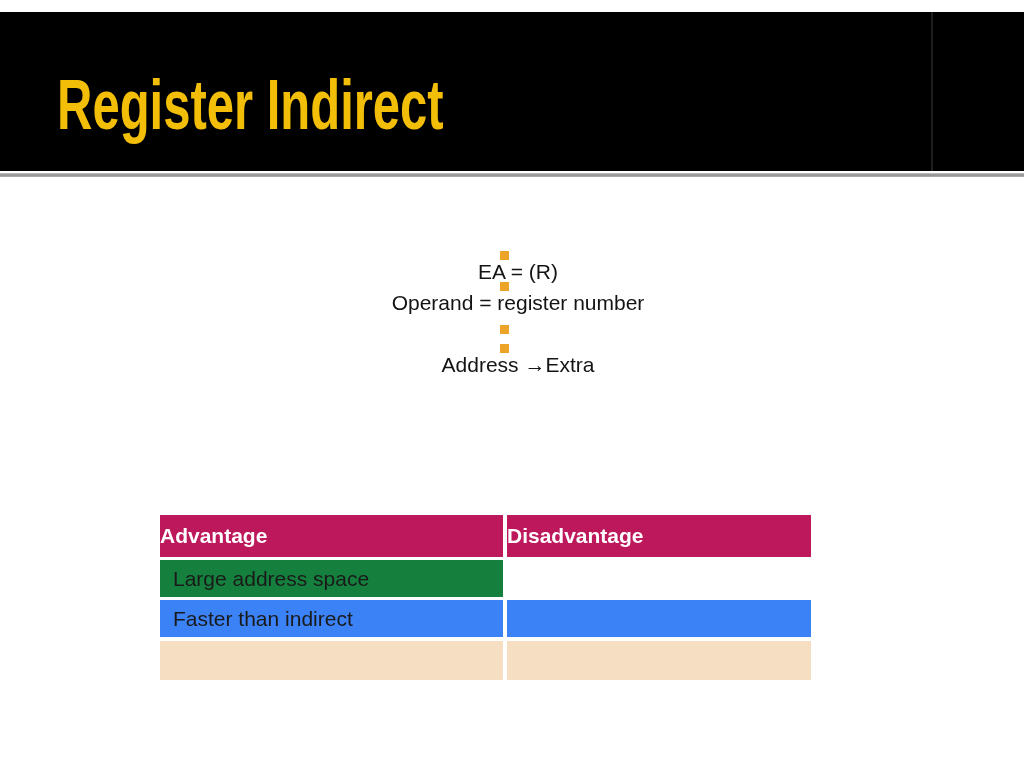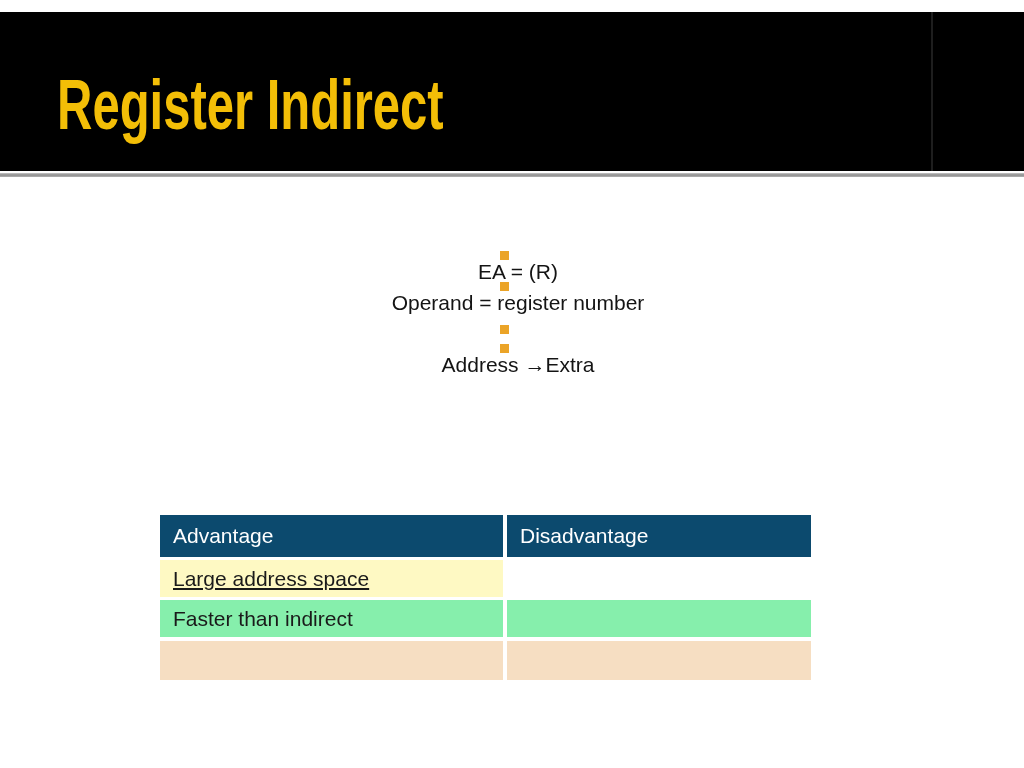--- a/index.html
+++ b/index.html
@@ -87,32 +87,31 @@
     top: 503px; left: 160px;
     width: 691px;
   }
   .t-row { display: flex; }
   .t-gap3 { height: 3px; }
   .t-gap4 { height: 4px; }
   .cell-l { width: 343px; margin-right: 4px; }
   .cell-r { width: 304px; }
   .t-header { height: 42px; }
   .t-header .cell-l, .t-header .cell-r {
-    background: #0c4a6e;
+    background: #be185d;
     color: #ffffff;
-    font-weight: normal;
+    font-weight: bold;
     font-size: 21px;
     line-height: 42px;
-    padding-left: 13px;
   }
   .t-body { font-size: 21px; color: #1a1a1a; }
   .t-r1 { height: 37px; }
-  .t-r1 .cell-l, .t-r1 .cell-r { background: #fef9c3; line-height: 37px; padding-left: 13px; text-decoration: underline; }
+  .t-r1 .cell-l, .t-r1 .cell-r { background: #15803d; line-height: 37px; padding-left: 13px; }
   .t-r2 { height: 37px; }
-  .t-r2 .cell-l, .t-r2 .cell-r { background: #86efac; line-height: 37px; padding-left: 13px; }
+  .t-r2 .cell-l, .t-r2 .cell-r { background: #3b82f6; line-height: 37px; padding-left: 13px; }
   .t-r3 { height: 39px; }
   .t-r3 .cell-l, .t-r3 .cell-r { background: #F6DEC2; line-height: 39px; padding-left: 13px; }
 </style>
 </head>
 <body>
 
 <div class="slide">
 
   <div class="header">
     <div class="slide-title">Register Indirect</div>

